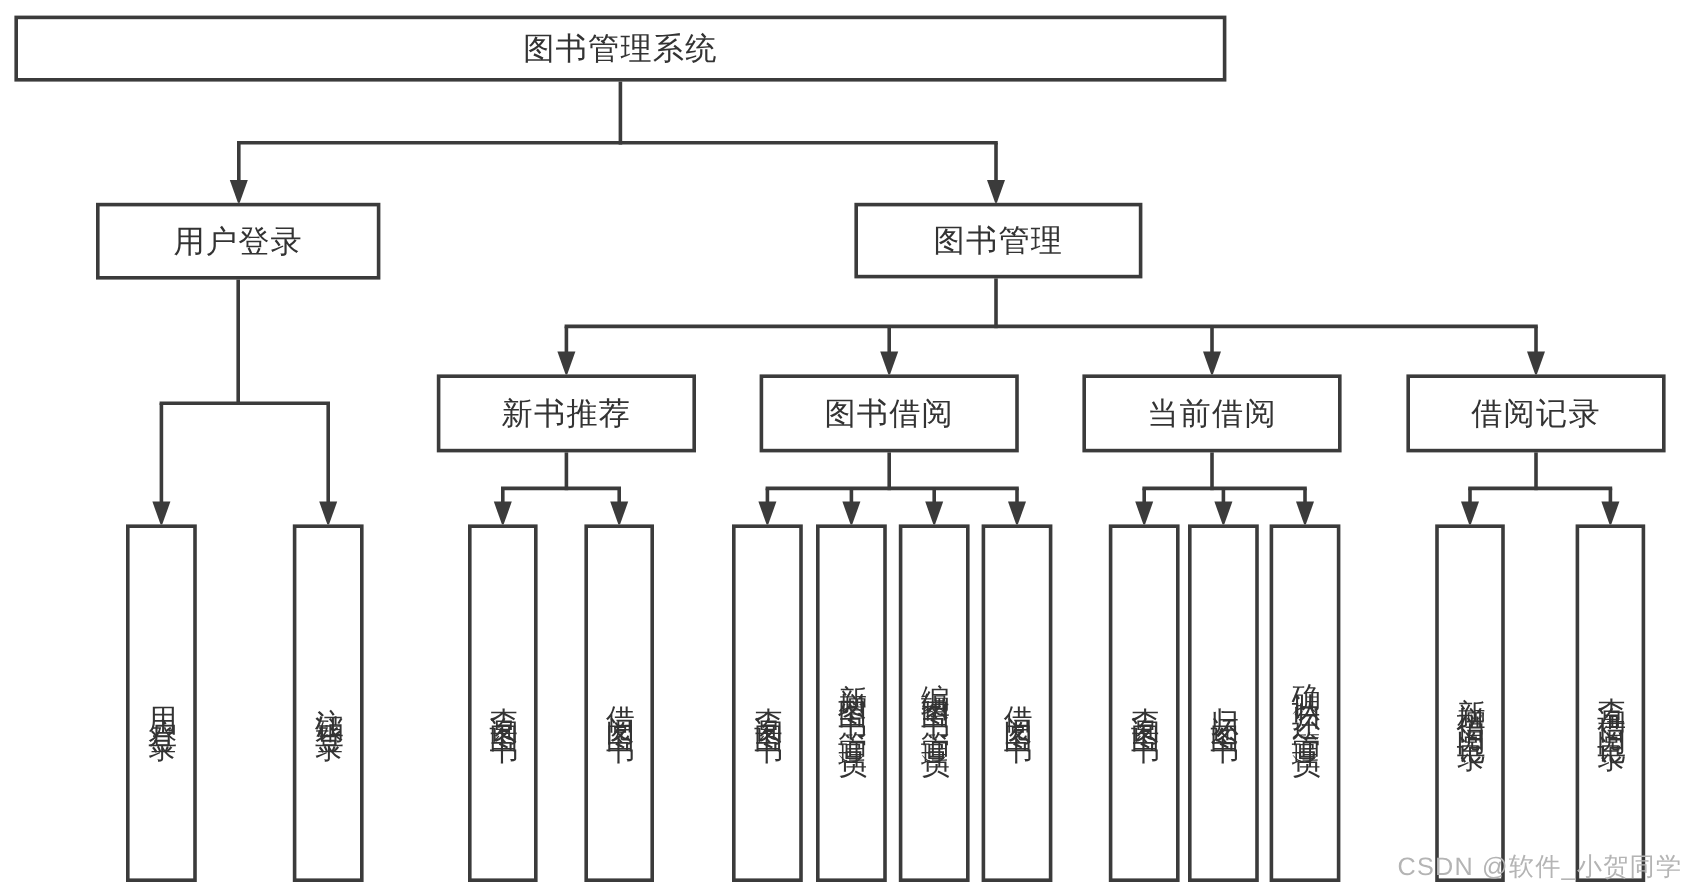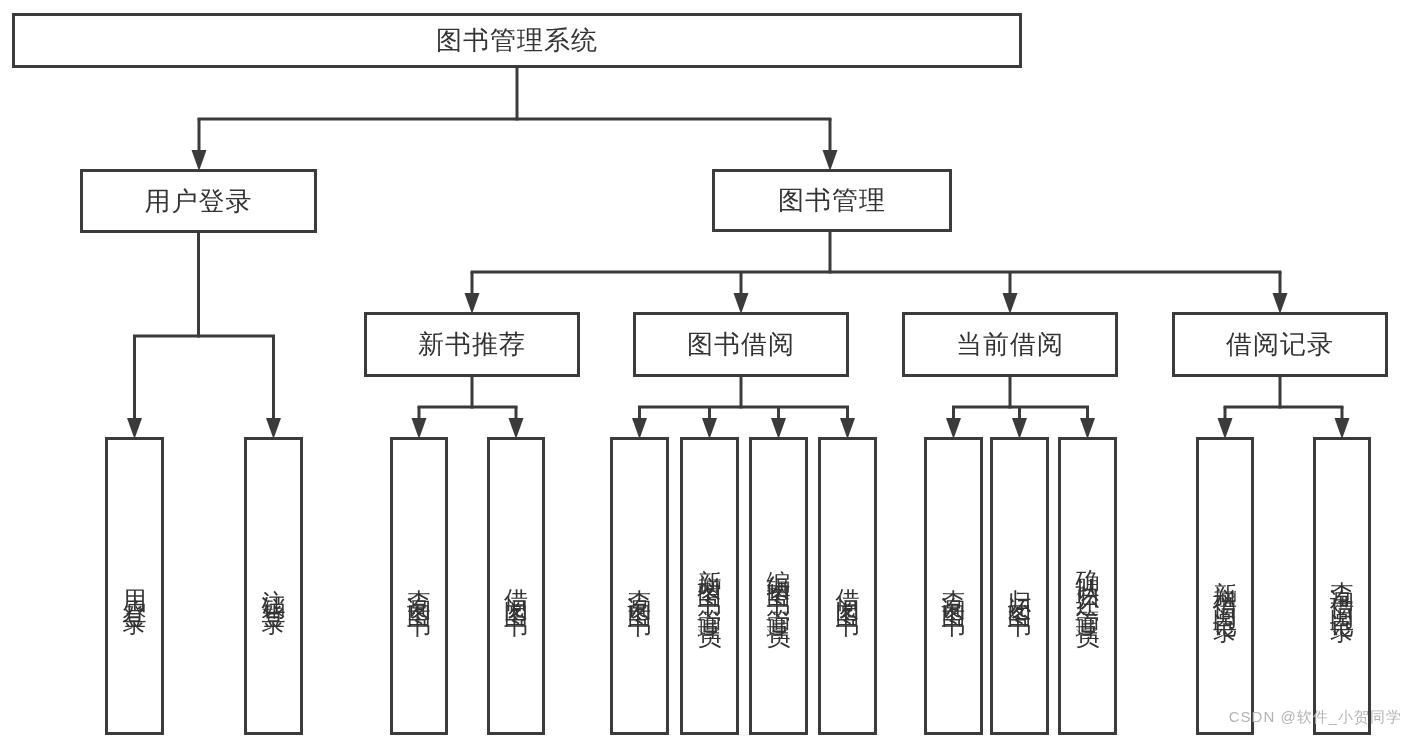--- a/index.html
+++ b/index.html
@@ -42,21 +42,21 @@
     text-orientation: mixed;
     font-size: 24px;
     letter-spacing: 8px;
     line-height: 1;
   }
   #watermark {
     position: absolute;
     right: 3px;
     top: 708px;
     z-index: 3;
-    font-size: 15px;
+    font-size: 21px;
     letter-spacing: 1px;
     color: var(--watermark-color, #b4b4b4);
   }
 </style>
 </head>
 <body>
 
 <div id="canvas" style="--line-color: #3b3b3b; --text-color: #333333; --watermark-color: #b4b4b4; --bg-color: #ffffff;">
 
   <svg id="connectors" viewBox="0 0 1405 747" xmlns="http://www.w3.org/2000/svg" stroke="#3b3b3b" stroke-width="3" fill="#3b3b3b">

